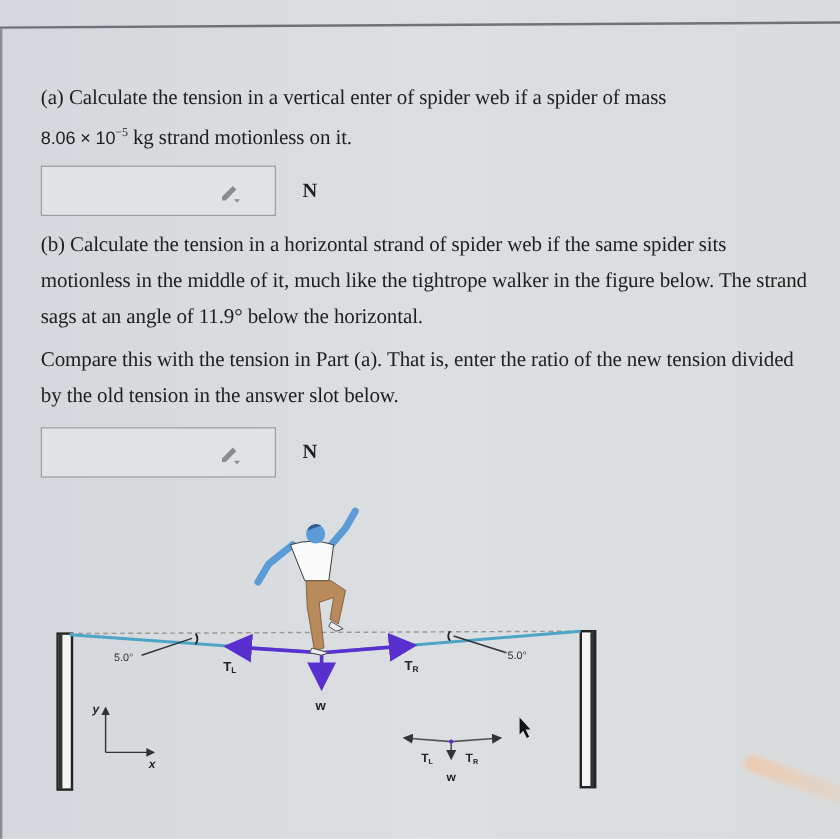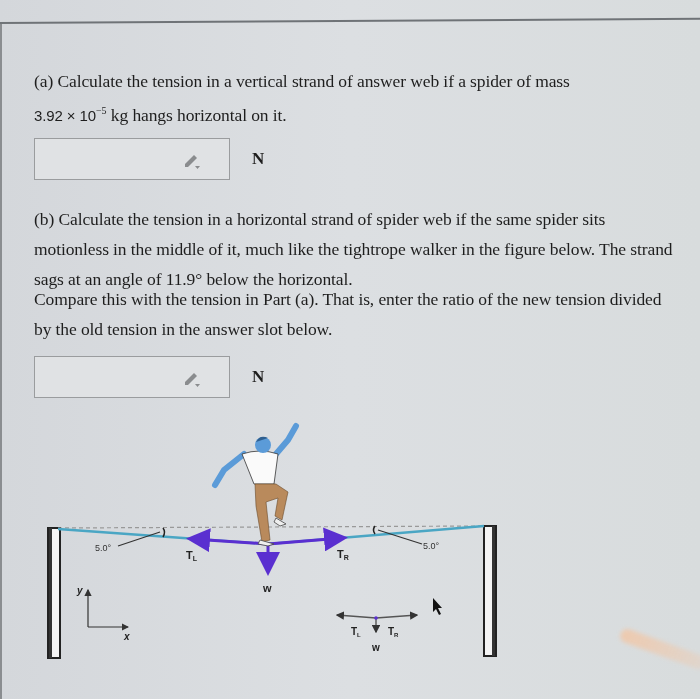--- a/index.html
+++ b/index.html
@@ -15,21 +15,21 @@
     background: #6f7377; transform: rotate(-0.35deg); transform-origin: left;
   }
   .left-edge {
     position: absolute; left: 0; top: 24px; width: 2px; height: 680px; background: #8a8d90;
   }
   .para {
     position: absolute; left: 34px; width: 640px;
     font-size: 17.5px; line-height: 30px; letter-spacing: -0.1px;
   }
   #para-a { top: 66px; }
-  #para-b { top: 204px; }
+  #para-b { top: 188px; }
   #para-c { top: 284px; }
   sup { font-size: 10px; vertical-align: 7px; }
   .answer-row { position: absolute; left: 34px; display: flex; align-items: center; }
   #row-a { top: 138px; }
   #row-b { top: 356px; }
   .answer-box {
     width: 196px; height: 42px; border: 1.5px solid #9a9c9e; background: #e0e2e4;
     position: relative; box-sizing: border-box;
   }
   .answer-box input {
@@ -46,22 +46,22 @@
   }
 </style>
 </head>
 <body>
 
 <div class="top-rule"></div>
 <div class="left-edge"></div>
 
 <div class="para" id="para-a">
   <span>(a)</span>
-  <span>Calculate the tension in a vertical strand of answer web if a spider of mass</span><br>
-  <span style="font-family:'Liberation Sans',sans-serif;font-size:15px;">3.92 × 10</span><sup>−5</sup><span> kg hangs horizontal on it.</span>
+  <span>Calculate the tension in a vertical enter of spider web if a spider of mass</span><br>
+  <span style="font-family:'Liberation Sans',sans-serif;font-size:15px;">8.06 × 10</span><sup>−5</sup><span> kg strand motionless on it.</span>
 </div>
 
 <div class="answer-row" id="row-a">
   <div class="answer-box">
     <input type="text" value="" style="">
     <svg class="pencil-icon" viewBox="0 0 18 18">
       <path d="M2 13 L11 4 L14 7 L5 16 L2 16 Z" fill="#8a8c8e"></path>
       <path d="M12 15 L17 15 L14.5 18 Z" fill="#8a8c8e"></path>
     </svg>
   </div>

